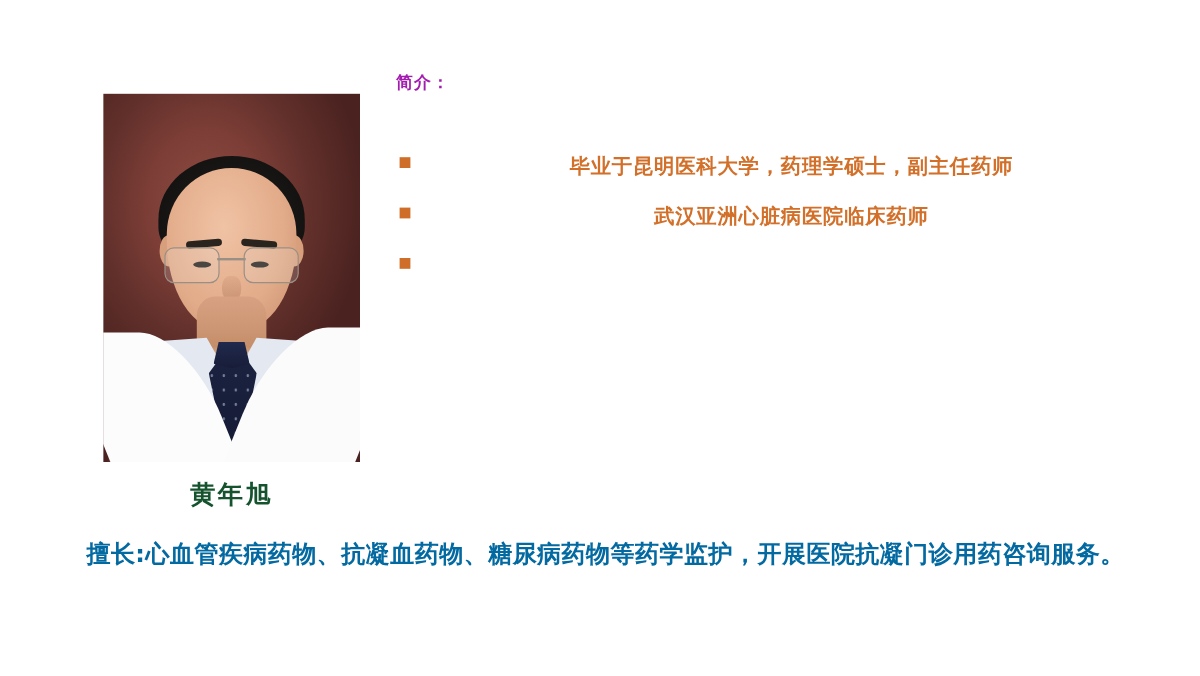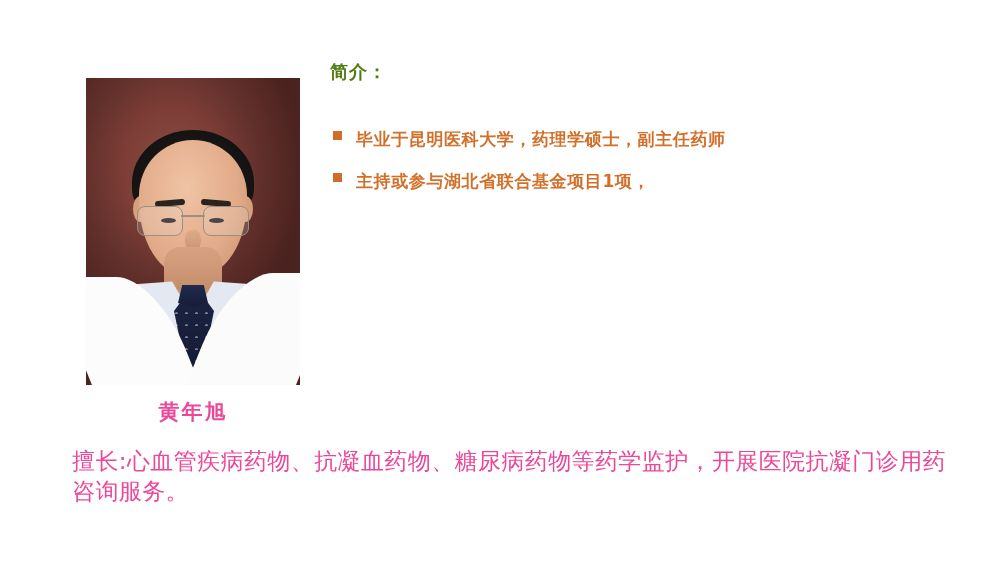--- a/index.html
+++ b/index.html
@@ -234,32 +234,32 @@
 
   
   .name {
     position: absolute;
     left: 86px;
     top: 398px;
     width: 214px;
     text-align: center;
     font-size: 21px;
     font-weight: bold;
-    color: #ec4899;
+    color: #14532d;
     letter-spacing: 2px;
   }
 
   
   .intro-title {
     position: absolute;
     left: 330px;
     top: 60px;
-    font-size: 18px;
+    font-size: 14px;
     font-weight: bold;
-    color: #4d7c0f;
+    color: #a21caf;
     letter-spacing: 1px;
   }
   .bullets {
     position: absolute;
     left: 333px;
     top: 122px;
     width: 630px;
   }
   .bullet-row {
     display: flex;
@@ -269,39 +269,40 @@
   .bullet-marker {
     flex: 0 0 auto;
     width: 9px;
     height: 9px;
     background: #cf6e28;
     margin-top: 9px;
     margin-right: 14px;
   }
   .bullet-body {
     flex: 1 1 auto;
+    text-align: center;
   }
   .bullet-line {
     font-size: 17px;
     font-weight: bold;
     color: #d2702a;
     line-height: 34px;
     letter-spacing: .6px;
     white-space: nowrap;
   }
 
   
   .specialty {
     position: absolute;
     left: 72px;
     top: 446px;
     width: 880px;
-    font-size: 23px;
-    font-weight: normal;
-    color: #ec4899;
+    font-size: 20px;
+    font-weight: bold;
+    color: #0369a1;
     line-height: 30px;
     letter-spacing: .4px;
   }
 </style>
 </head>
 <body>
 
 <div class="slide">
 
   <div class="portrait-wrap">
@@ -339,25 +340,30 @@
 
   <div class="bullets">
 
     <div class="bullet-row">
       <span class="bullet-marker"></span>
       <div class="bullet-body">
         <div class="bullet-line">毕业于昆明医科大学，药理学硕士，副主任药师</div>
       </div>
     </div>
 
-
     <div class="bullet-row">
       <span class="bullet-marker"></span>
       <div class="bullet-body">
-        <div class="bullet-line">主持或参与湖北省联合基金项目1项，</div>
+        <div class="bullet-line">武汉亚洲心脏病医院临床药师</div>
       </div>
     </div>
 
+    <div class="bullet-row">
+      <span class="bullet-marker"></span>
+      <div class="bullet-body">
+      </div>
+    </div>
+
   </div>
 
   <div class="specialty">擅长:心血管疾病药物、抗凝血药物、糖尿病药物等药学监护，开展医院抗凝门诊用药咨询服务。</div>
 
 </div>
 
 </body></html>

